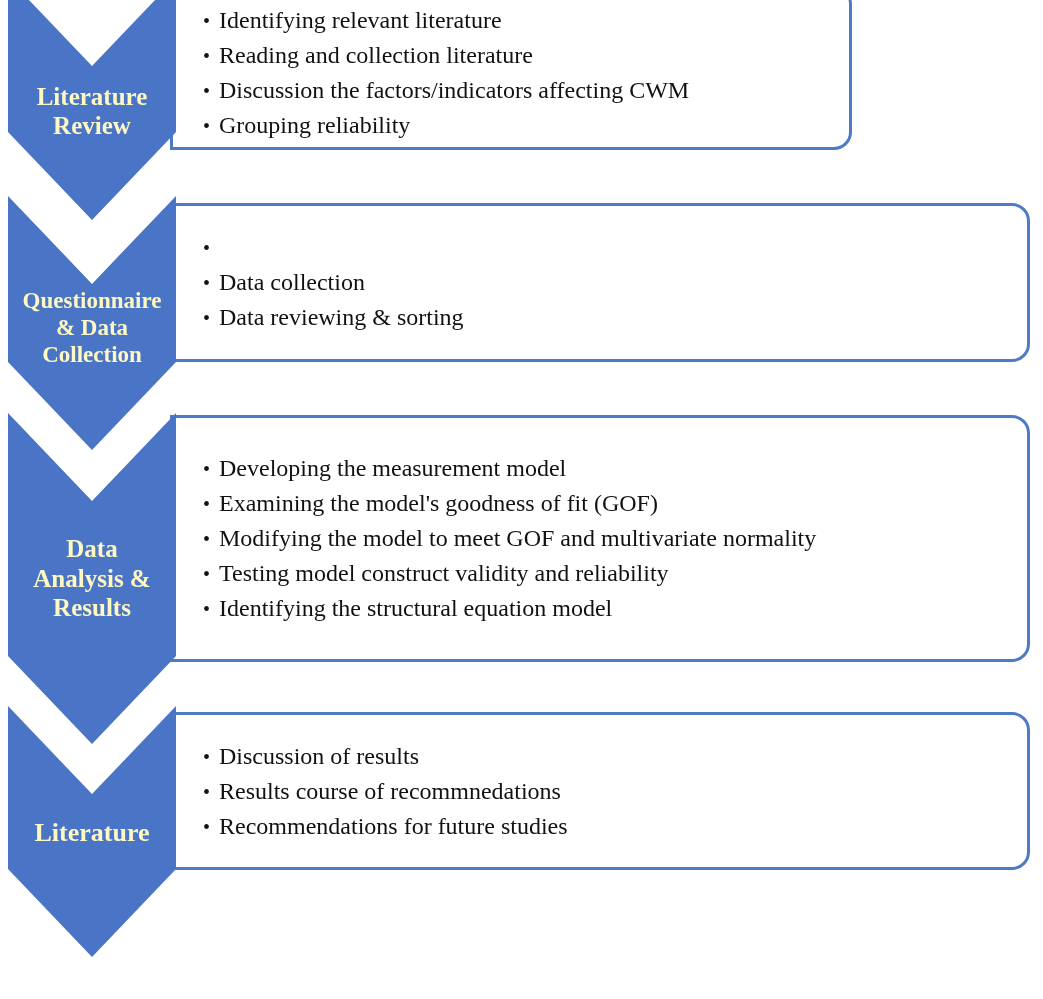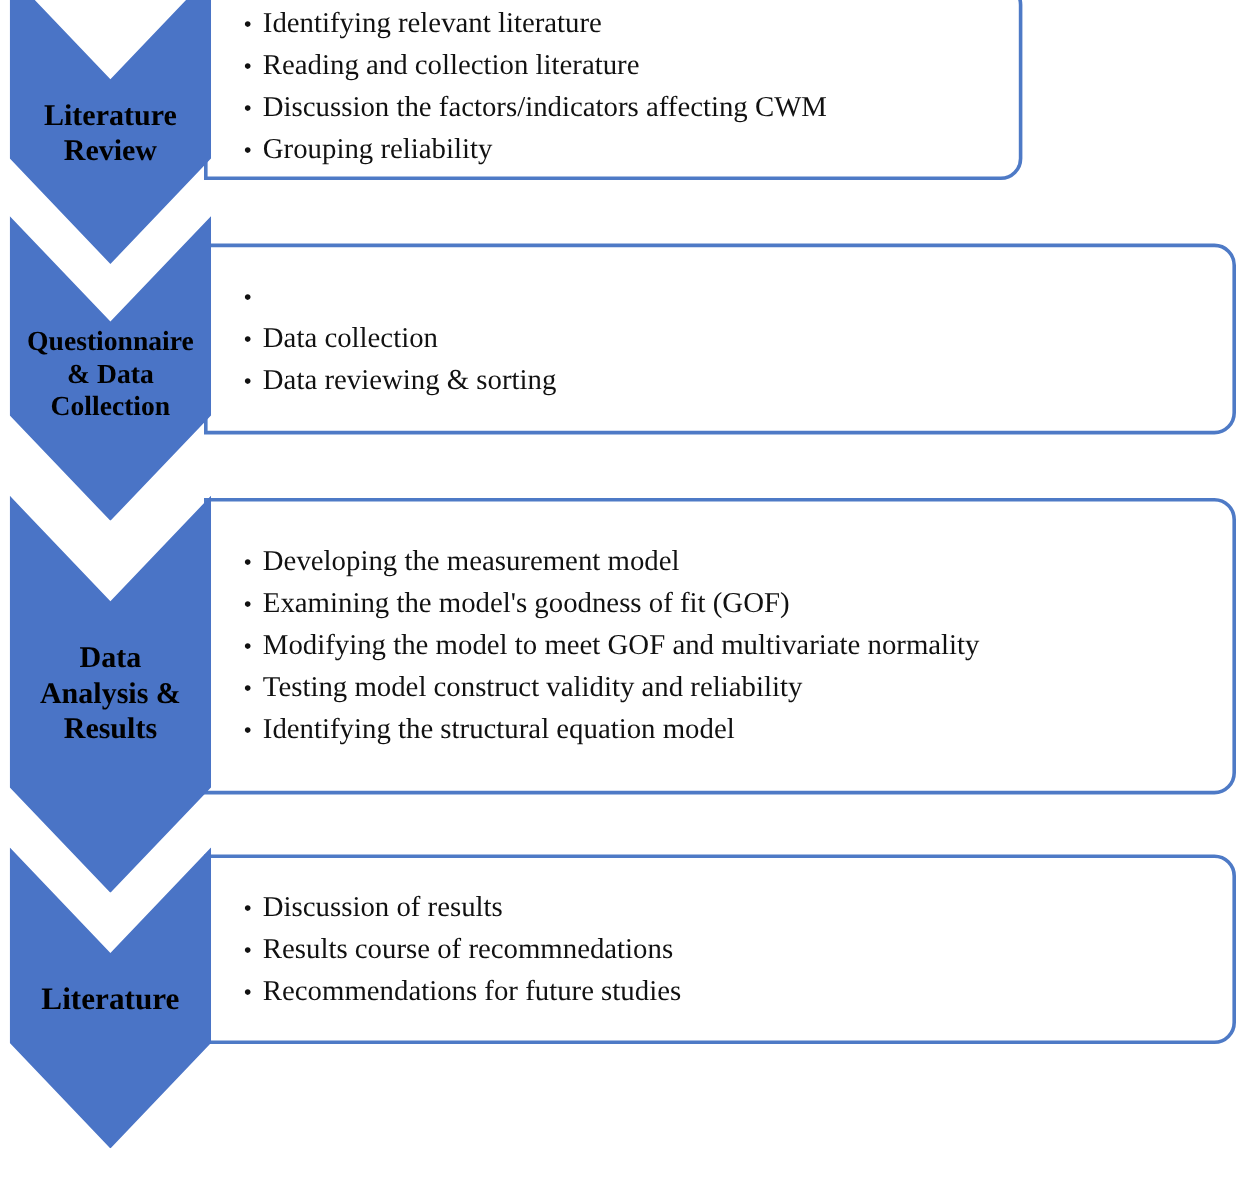--- a/index.html
+++ b/index.html
@@ -34,28 +34,28 @@
   .dot{font-size:20px;margin-right:9px;flex:0 0 auto;}
   
   .chev{
     position:absolute;left:8px;width:168px;
     background:#4A74C6;
     display:flex;align-items:center;justify-content:center;
     text-align:center;
     z-index:2;
   }
   .chev-label{
-    color:#000000;font-weight:bold;
+    color:#fef9c3;font-weight:bold;
     white-space:pre-line;
     line-height:1.18;
   }
   .chev1{top:-22px;height:242px;
     clip-path:polygon(0 0,50% 36.4%,100% 0,100% 63.6%,50% 100%,0 63.6%);}
   .chev1 .chev-label{font-size:25px;padding-top:24px;}
-  .chev2{top:180px;height:254px;
+  .chev2{top:196px;height:254px;
     clip-path:polygon(0 0,50% 34.6%,100% 0,100% 65.4%,50% 100%,0 65.4%);align-items:center;}
   .chev2 .chev-label{font-size:23px;padding-top:9px;}
   .chev3{top:413px;height:331px;
     clip-path:polygon(0 0,50% 26.6%,100% 0,100% 73.4%,50% 100%,0 73.4%);}
   .chev3 .chev-label{font-size:25px;}
   .chev4{top:706px;height:251px;
     clip-path:polygon(0 0,50% 35.1%,100% 0,100% 64.9%,50% 100%,0 64.9%);}
   .chev4 .chev-label{font-size:26px;padding-top:3px;}
 </style>
 </head>

